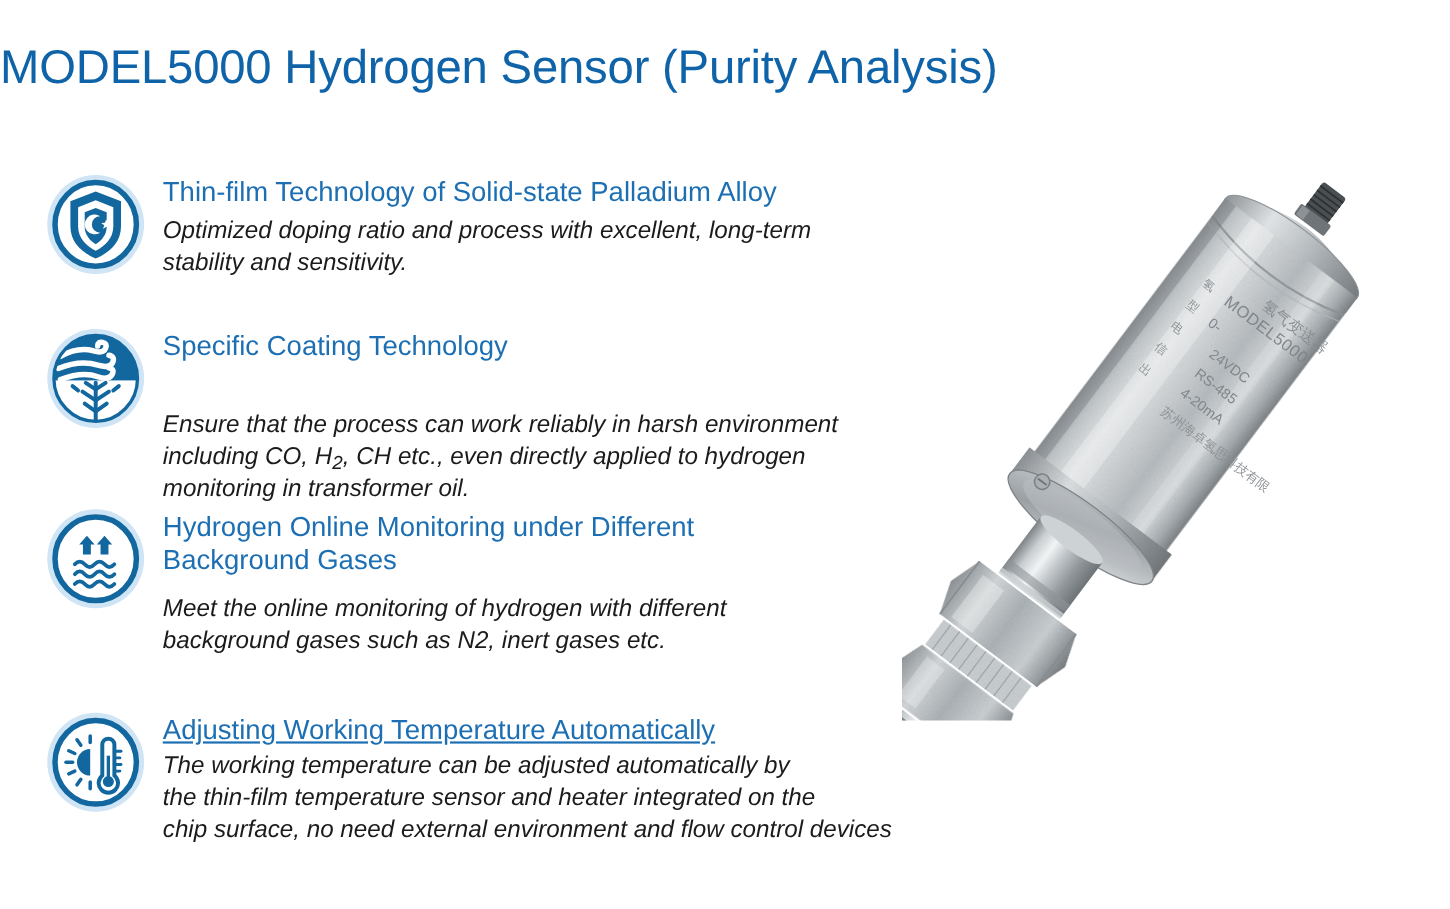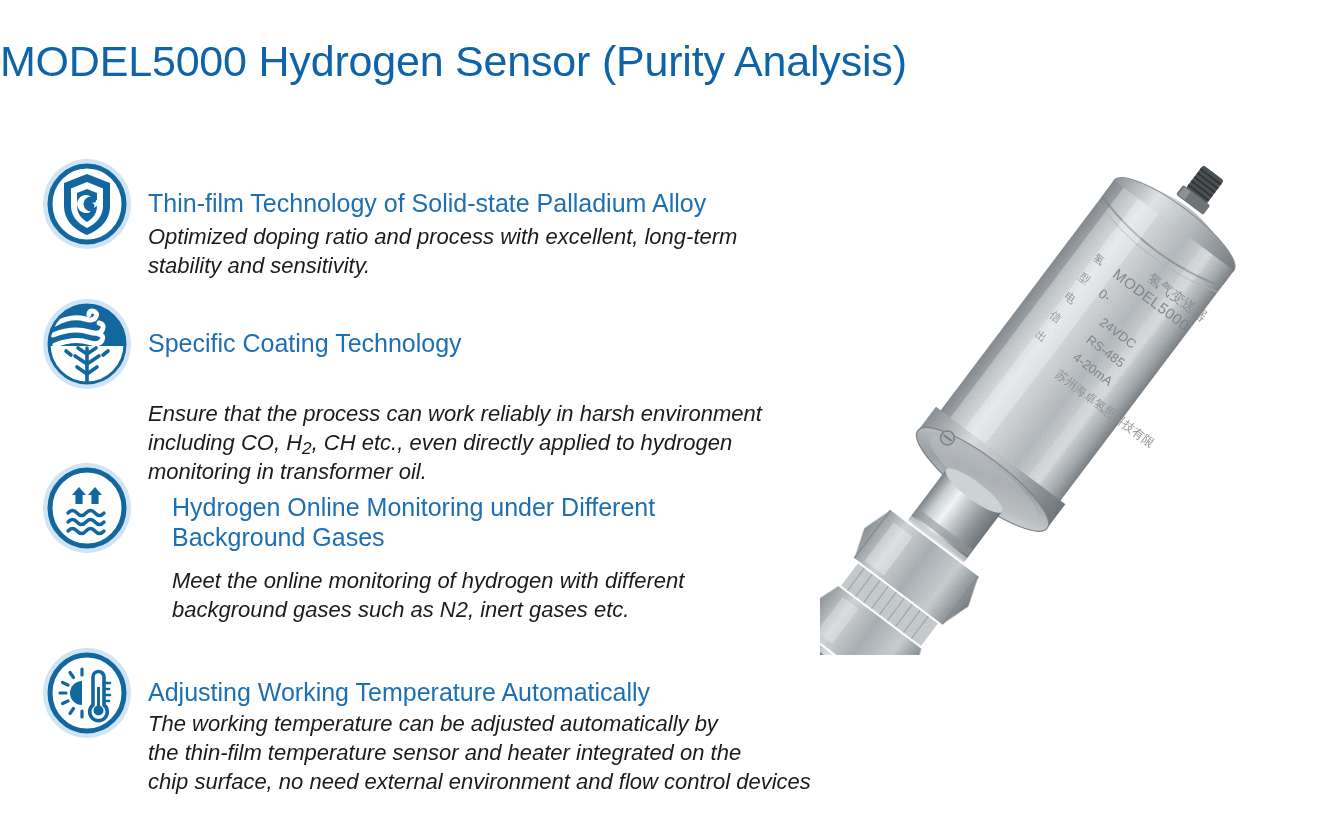--- a/index.html
+++ b/index.html
@@ -45,21 +45,20 @@
   .feature-icon {
     width: 98px;
     flex: 0 0 98px;
     display: flex;
     justify-content: center;
     align-items: flex-start;
   }
   .feature-body {
     margin-left: 12px;
     padding-top: 2px;
-    margin-top: 28px;
   }
   .feature-heading {
     color: #1d6fb3;
     font-size: 25px;
     font-weight: 400;
     line-height: 1.2;
     margin: 0 0 4px 0;
     white-space: pre-line;
   }
   .feature-text {
@@ -73,26 +72,26 @@
   .feature-text sub {
     font-size: 0.78em;
     vertical-align: baseline;
     position: relative;
     top: 0.22em;
   }
 
   
   #feature-0 { top: 8px; }
   #feature-1 { top: 148px; }
-  #feature-2 { top: 312px; gap: 24px; }
+  #feature-2 { top: 312px; }
   #feature-3 { top: 497px; }
 
   #feature-1 .feature-heading { margin-bottom: 12px; }
   #feature-2 .feature-heading { margin-bottom: 14px; }
-  #feature-3 .feature-heading { margin-bottom: 2px; }
+  #feature-3 .feature-heading { margin-bottom: 2px; text-decoration: underline; }
 
   
   .icon-svg { display: block; }
 
   
   #product {
     position: absolute;
     left: 820px;
     top: 115px;
     width: 480px;

